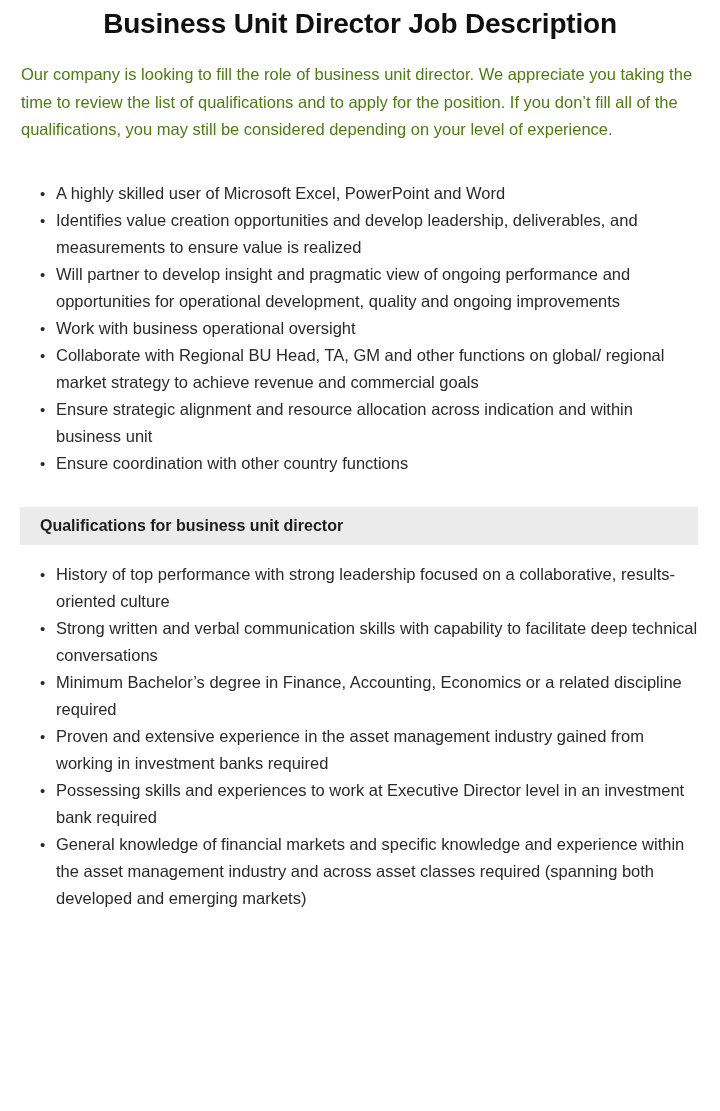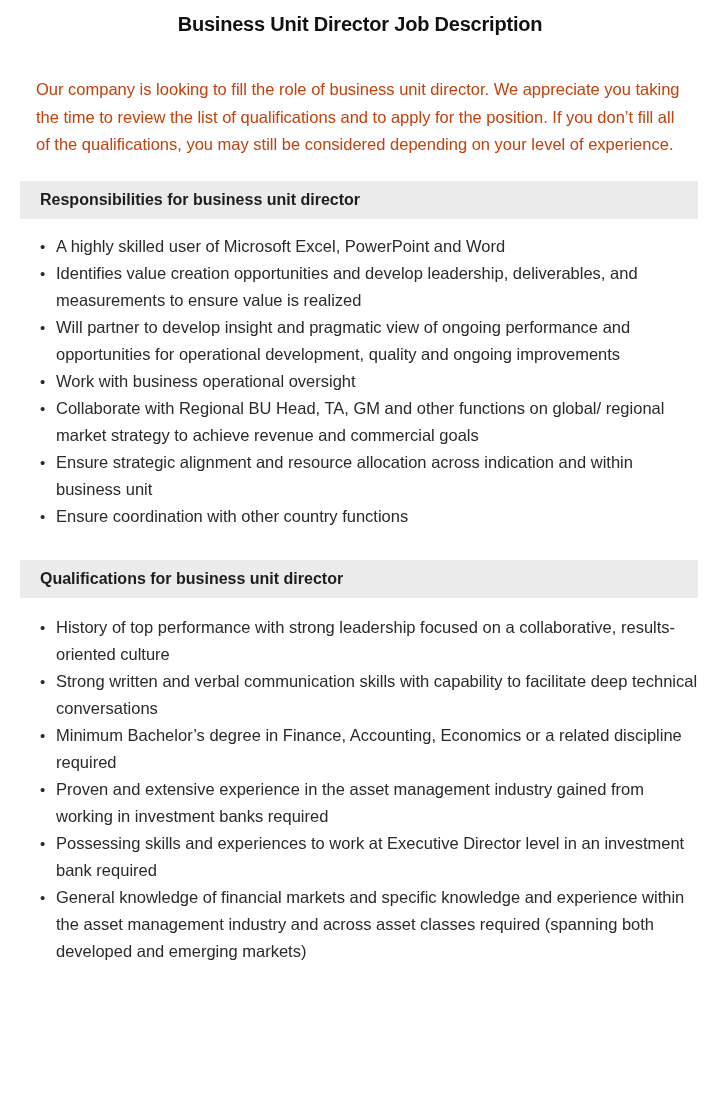--- a/index.html
+++ b/index.html
@@ -14,34 +14,34 @@
     color: #262626;
     -webkit-font-smoothing: antialiased;
   }
   .page {
     width: 720px;
     box-sizing: border-box;
     padding: 0;
     position: relative;
   }
   .doc-title {
-    font-size: 20px;
+    font-size: 28px;
     font-weight: bold;
     line-height: 36px;
     text-align: center;
     color: #111111;
     margin: 0;
     padding: 6px 20px 0 20px;
     letter-spacing: -0.2px;
   }
   .intro {
     font-size: 16.5px;
     line-height: 27.5px;
-    color: #c2410c;
-    margin: 16px;
+    color: #4d7c0f;
+    margin: 1px;
     padding: 18px 22px 0 20px;
     text-align: left;
   }
   .section {
     margin-top: 22px;
   }
   .section-header {
     background: #ebebeb;
     margin: 0 22px 0 20px;
     padding: 10px 0 10px 20px;
@@ -91,23 +91,20 @@
 </head>
 <body>
 
 <div class="page">
 
   <h1 class="doc-title">Business Unit Director Job Description</h1>
 
   <p class="intro">Our company is looking to fill the role of business unit director. We appreciate you taking the time to review the list of qualifications and to apply for the position. If you don’t fill all of the qualifications, you may still be considered depending on your level of experience.</p>
 
   <div class="section section-responsibilities">
-    <div class="section-header">
-      <span class="section-header-text">Responsibilities for business unit director</span>
-    </div>
     <ul class="bullets">
       <li>A highly skilled user of Microsoft Excel, PowerPoint and Word</li>
       <li>Identifies value creation opportunities and develop leadership, deliverables, and measurements to ensure value is realized</li>
       <li>Will partner to develop insight and pragmatic view of ongoing performance and opportunities for operational development, quality and ongoing improvements</li>
       <li>Work with business operational oversight</li>
       <li>Collaborate with Regional BU Head, TA, GM and other functions on global/ regional market strategy to achieve revenue and commercial goals</li>
       <li>Ensure strategic alignment and resource allocation across indication and within business unit</li>
       <li>Ensure coordination with other country functions</li>
     </ul>
   </div>

